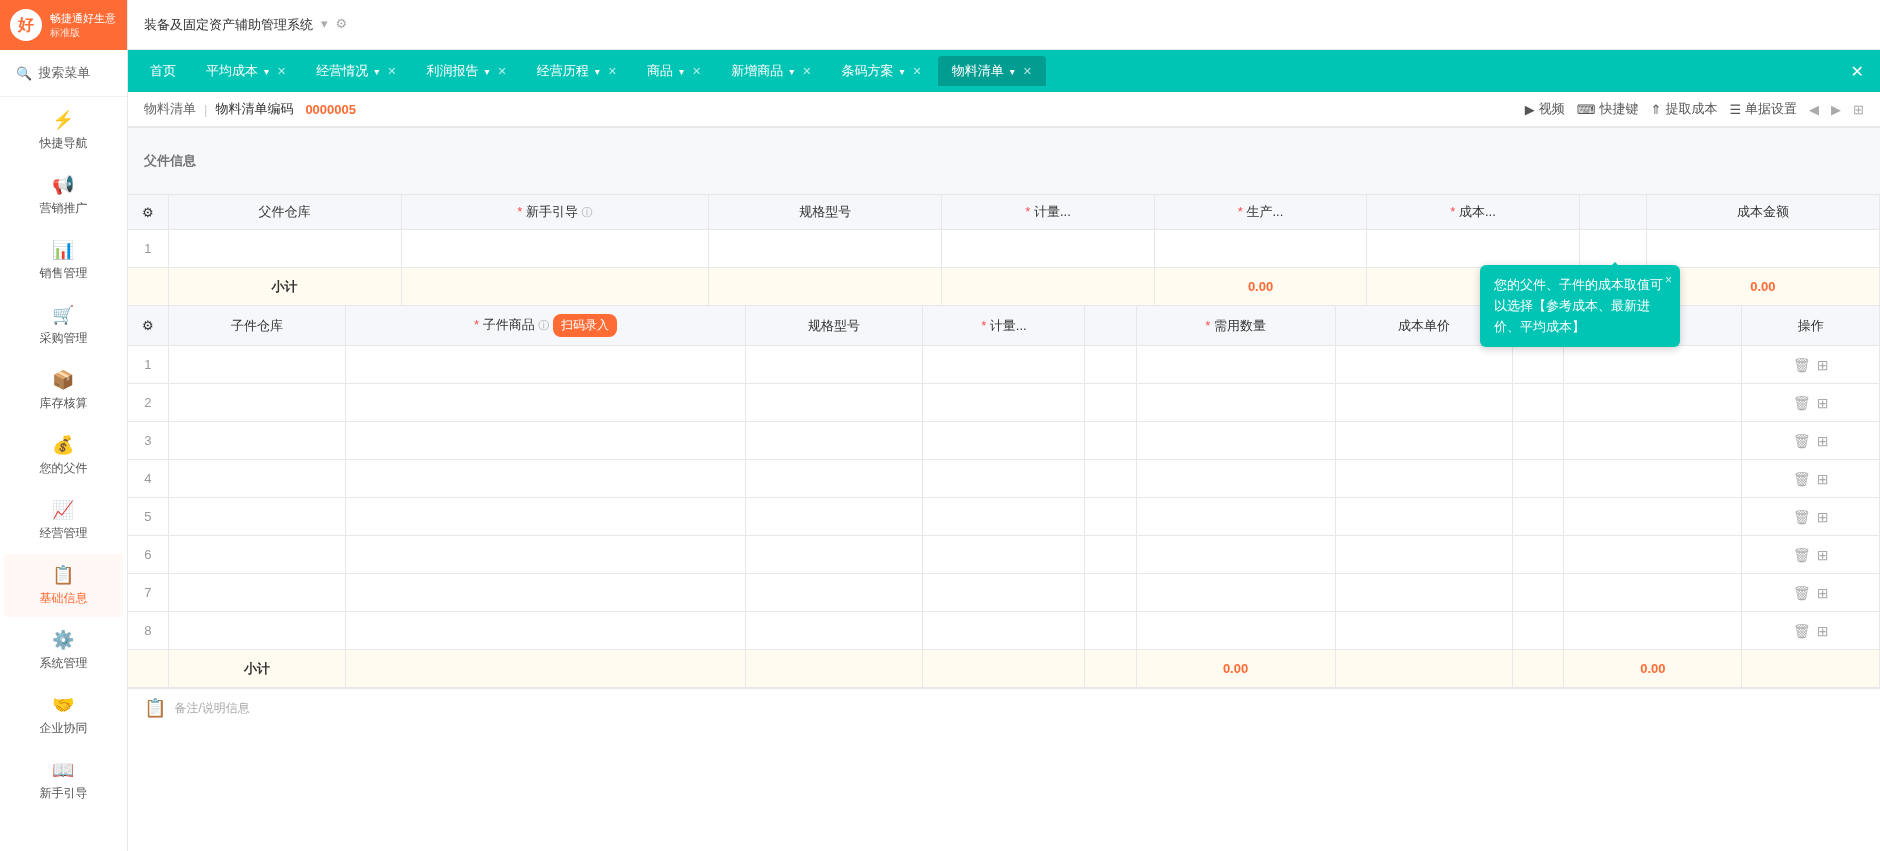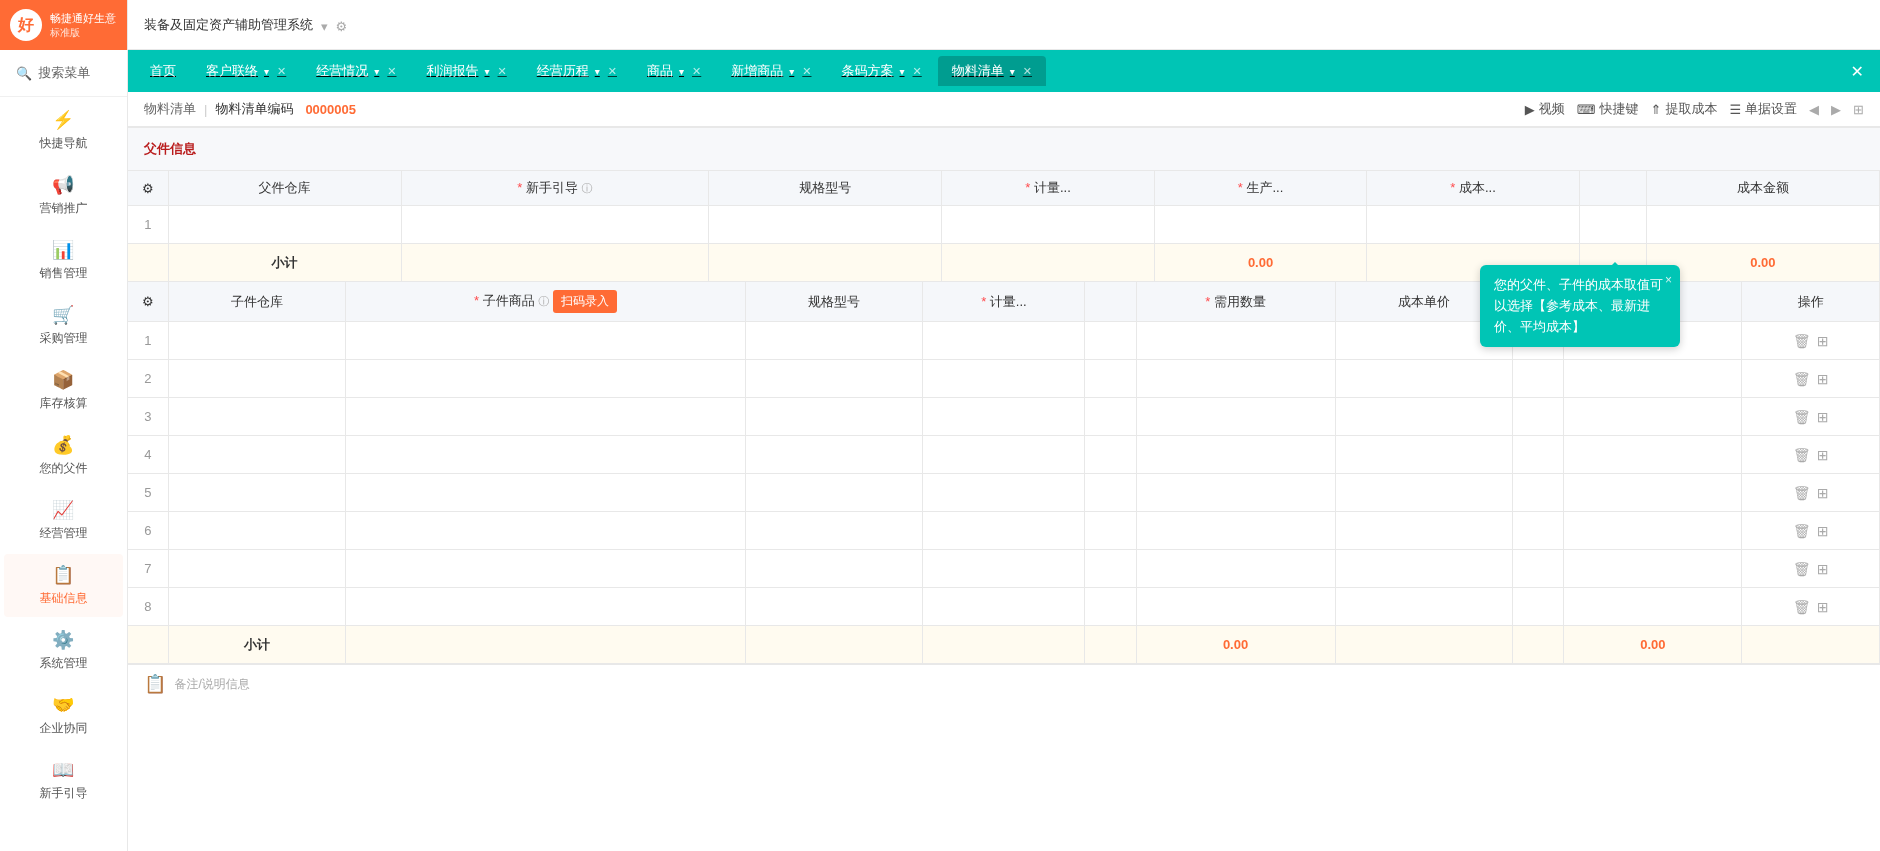--- a/index.html
+++ b/index.html
@@ -88,21 +88,21 @@
       background: #fff;
       height: 50px;
       display: flex;
       align-items: center;
       padding: 0 16px;
       border-bottom: 1px solid #e8e8e8;
       justify-content: space-between;
     }
     .header-left {
       display: flex;
-      align-items: flex-end;
+      align-items: flex-start;
       gap: 8px;
       color: #333;
       font-size: 13px;
     }
     .header-right {
       display: flex;
       align-items: center;
       gap: 16px;
       color: #555;
       font-size: 13px;
@@ -201,24 +201,24 @@
     .content {
       flex: 1;
       overflow-y: auto;
       background: #fff;
       padding: 0;
     }
 
     
     .section-header {
       background: #f7f8fa;
-      padding: 12px 16px;
+      padding: 24px 16px;
       font-size: 13px;
       font-weight: bold;
-      color: #b91c1c;
+      color: #737373;
       border-bottom: 1px solid #e8e8e8;
       border-top: 1px solid #e8e8e8;
     }
 
     
     .data-table {
       width: 100%;
       border-collapse: collapse;
       font-size: 13px;
     }
@@ -244,21 +244,21 @@
     .data-table .subtotal-row td {
       background: #fffbf0;
       font-weight: bold;
     }
     .data-table .row-num { color: #999; width: 40px; }
     .data-table .gear-col { width: 40px; }
     .scan-btn {
       background: #ff6b35;
       color: white;
       border: none;
-      border-radius: 3px;
+      border-radius: 8px;
       padding: 3px 8px;
       font-size: 12px;
       cursor: pointer;
     }
     .action-col {
       display: flex;
       justify-content: center;
       gap: 6px;
     }
     .action-icon {
@@ -390,26 +390,26 @@
 
   <div class="header">
     <div class="header-left">
       <span>装备及固定资产辅助管理系统</span>
       <span style="color:#aaa;">▾</span>
       <span style="color:#aaa;cursor:pointer;">⚙</span>
     </div>
   </div>
 
   <div class="nav-tabs">
-    <div id="nav-tabs-container" style="display:flex;gap:2px;align-items:flex-end;flex:1;text-decoration:underline;">
+    <div id="nav-tabs-container" style="display:flex;gap:2px;align-items:flex-end;flex:1;">
         <div class="nav-tab">
           <span>首页</span>
         </div>
         <div class="nav-tab">
-          <span>客户联络</span>
+          <span>平均成本</span>
           <span class="arrow">▾</span>
           <span class="close-x">✕</span>
         </div>
         <div class="nav-tab">
           <span>经营情况</span>
           <span class="arrow">▾</span>
           <span class="close-x">✕</span>
         </div>
         <div class="nav-tab">
           <span>利润报告</span>

